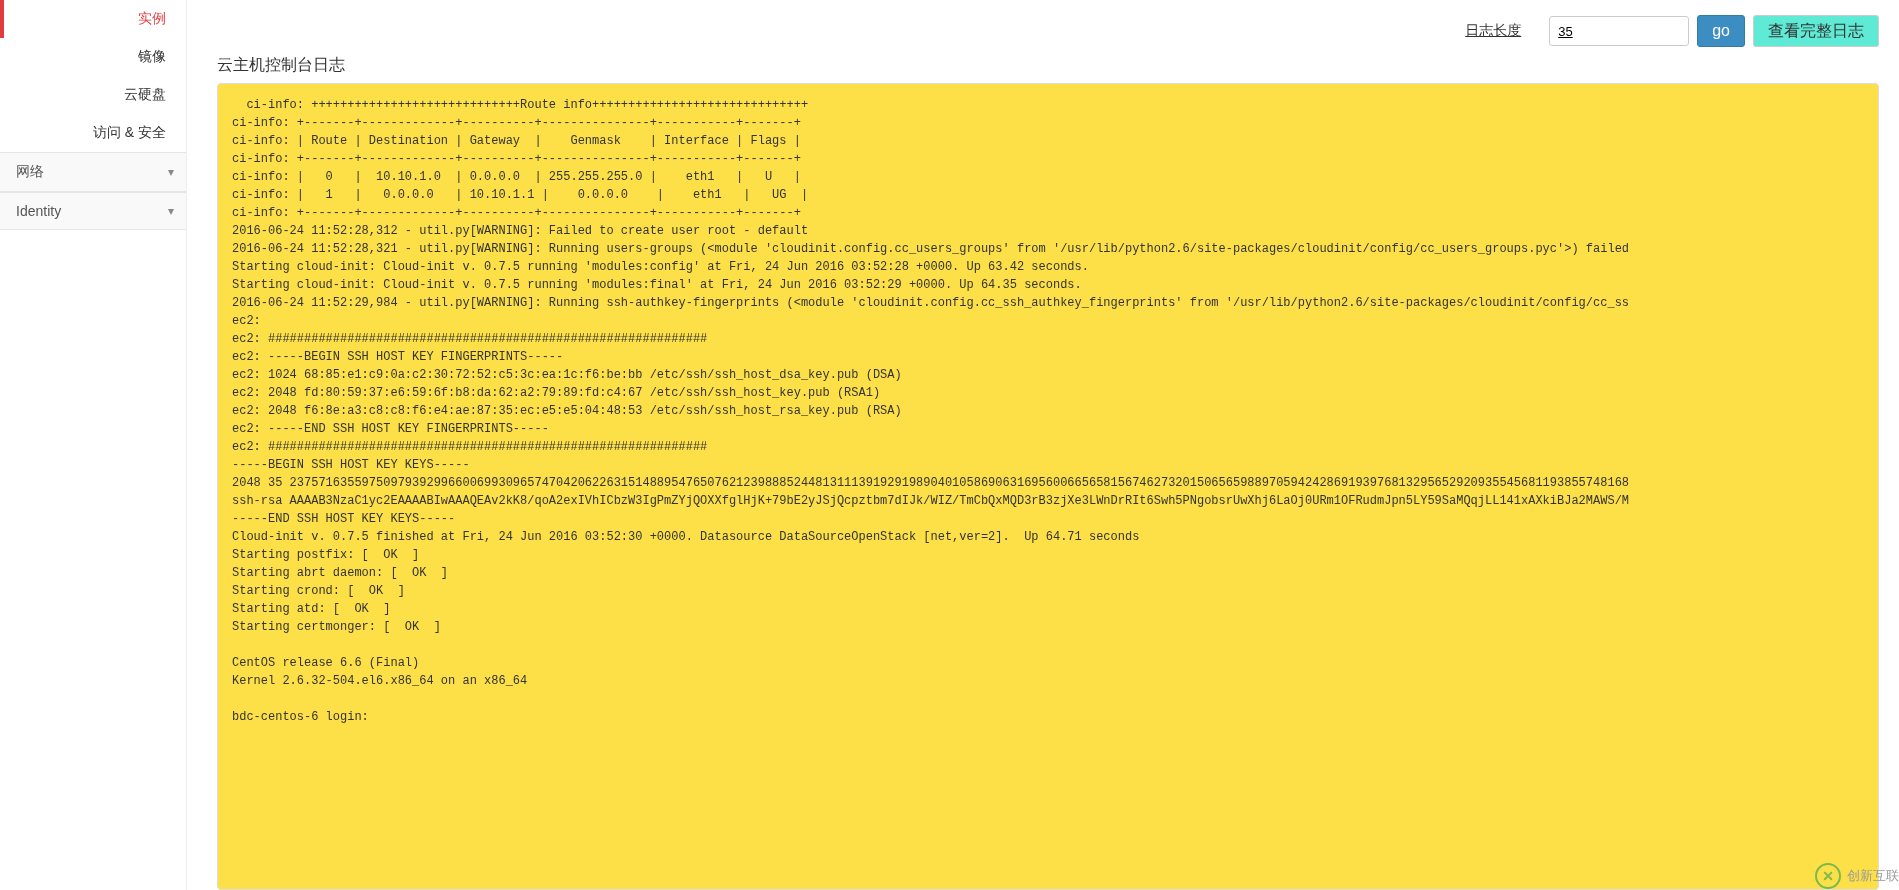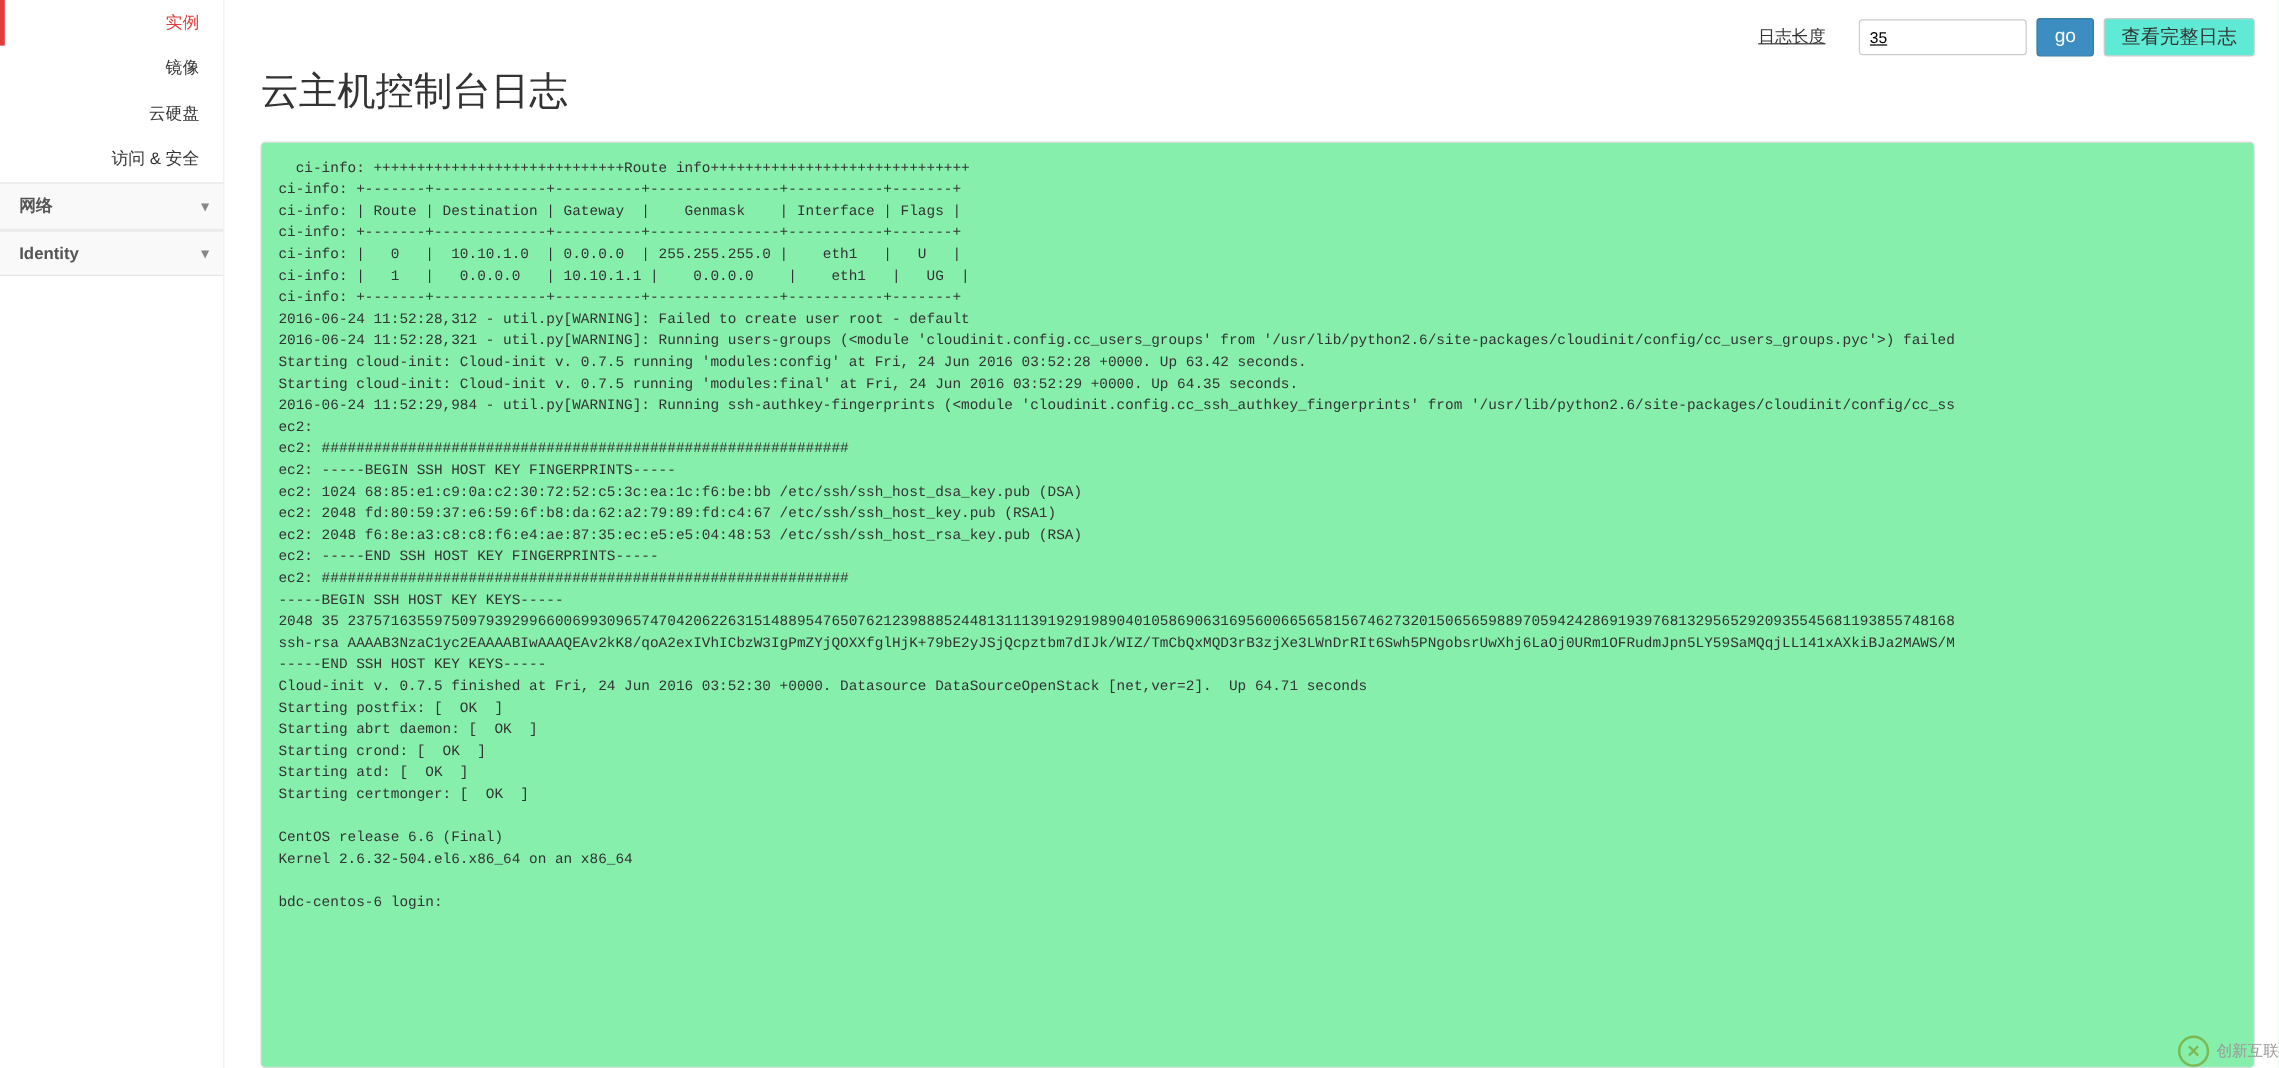--- a/index.html
+++ b/index.html
@@ -36,21 +36,21 @@
       border-left: 4px solid #e03c3c;
       background: #fff;
     }
     .sidebar-section {
       display: flex;
       justify-content: space-between;
       align-items: center;
       padding: 10px 12px 10px 16px;
       cursor: pointer;
       font-size: 14px;
-      font-weight: bold;
+      font-weight: normal;
       color: #555;
       border-top: 1px solid #e5e5e5;
       border-bottom: 1px solid #e5e5e5;
       background: #f9f9f9;
       gap: 28px;
     }
     .chevron {
       font-size: 12px;
       color: #888;
     }
@@ -95,30 +95,30 @@
       background: #3c8dc1;
       color: #fff;
       border-color: #357ca5;
     }
     .btn-default {
       background: #5eead4;
       color: #333;
       border-color: #ccc;
     }
     .page-title {
-      font-size: 32px;
+      font-size: 16px;
       font-weight: normal;
       color: #333;
-      margin-bottom: 19px;
+      margin-bottom: 7px;
     }
     .log-box {
       flex: 1;
       border: 1px solid #ddd;
       border-radius: 4px;
-      background: #86efac;
+      background: #fde047;
       padding: 12px 14px;
       overflow: auto;
     }
     .log-content {
       font-family: Menlo, Consolas, "Courier New", monospace;
       font-size: 12px;
       line-height: 1.5;
       white-space: pre;
       color: #333;
     }

